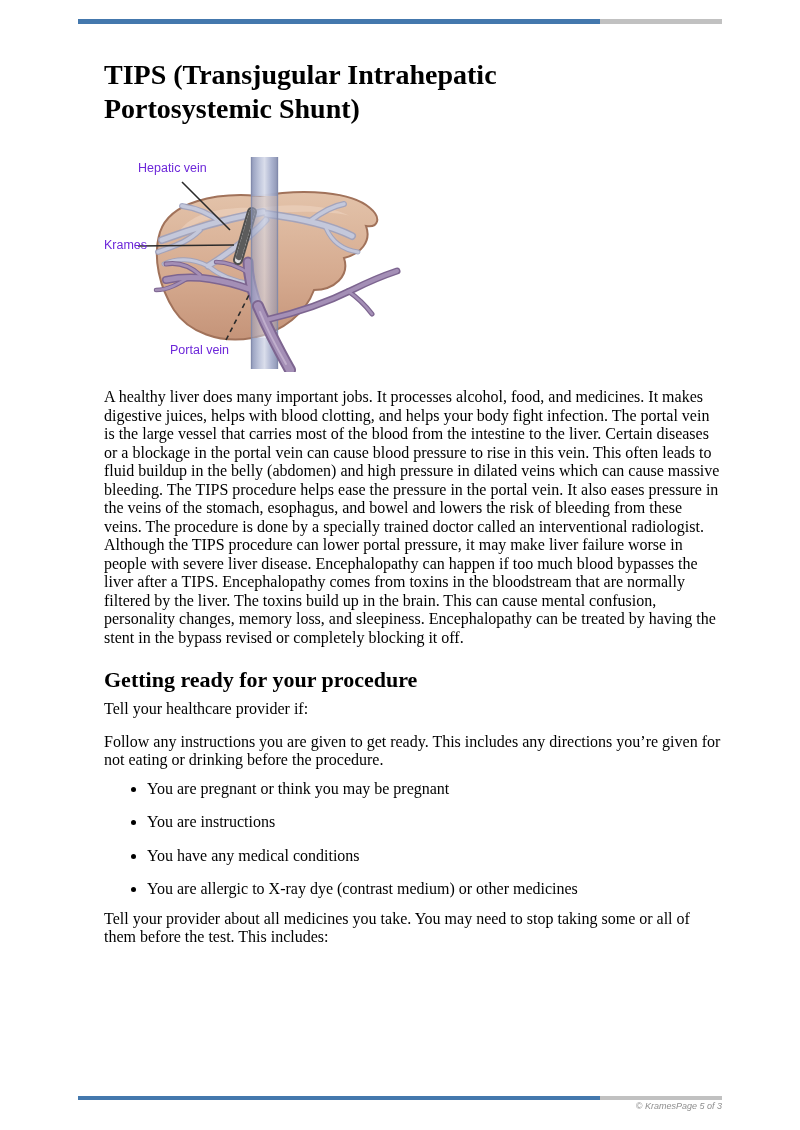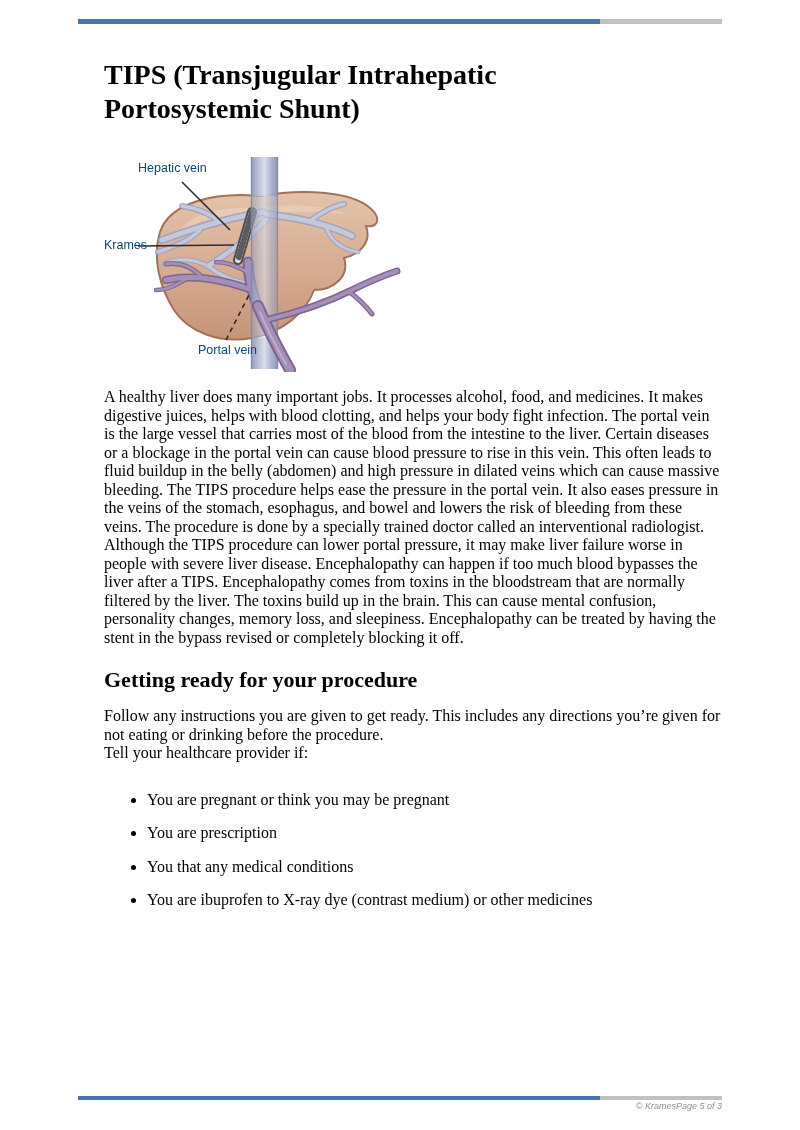--- a/index.html
+++ b/index.html
@@ -16,33 +16,33 @@
 
   .content { position:absolute; left:104px; top:50px; width:618px; }
 
   h1.title {
     margin:8px 0 0 0; font-size:28px; line-height:34px; font-weight:bold;
     max-width:500px; letter-spacing:0;font-family:Liberation Serif, serif;
   }
   h2.section-heading { margin:20px 0 7px 0; font-size:22px; line-height:26px; font-weight:bold; }
 
   p.body-text { margin:0 0; font-size:16px; line-height:18.5px; }
-  ul.bullet-list { margin:28px 0 11px 0; padding:0 0 0 43px; list-style:disc; }
+  ul.bullet-list { margin:10px 0 11px 0; padding:0 0 0 43px; list-style:disc; }
   ul.bullet-list li { font-size:16px; line-height:18.5px; margin:0 0 15px 0; }
   ul.bullet-list li:last-child { margin-bottom:0; }
 
   
   figure.liver-fig { position:relative; width:302px; height:218px; margin:28px 0 0 -4px; padding:0; }
   .fig-label {
     position:absolute; font-family:"Liberation Sans", sans-serif;
-    font-size:12.5px; line-height:14px; color:#0c4a6e; white-space:nowrap;
+    font-size:12.5px; line-height:14px; color:#6d28d9; white-space:nowrap;
   }
   .lbl-hepatic { left:38px; top:7px; }
   .lbl-stent   { left:4px;  top:84px; }
-  .lbl-portal  { left:98px; top:189px; }
+  .lbl-portal  { left:70px; top:189px; }
 
   
   .footer-row {
     position:absolute; left:78px; top:1101px; width:644px;
     display:flex; justify-content:flex-end;
     font-family:"Liberation Sans", sans-serif; font-style:italic;
     font-size:9px; color:#8e8e8e;
   }
 </style>
 </head>
@@ -165,30 +165,31 @@
       <div class="fig-label lbl-hepatic">Hepatic vein</div>
       <div class="fig-label lbl-stent">Krames</div>
       <div class="fig-label lbl-portal">Portal vein</div>
     </figure>
 
     <p class="body-text" style="margin-top:16px">A healthy liver does many important jobs. It processes alcohol, food, and medicines. It makes digestive juices, helps with blood clotting, and helps your body fight infection. The portal vein is the large vessel that carries most of the blood from the intestine to the liver. Certain diseases or a blockage in the portal vein can cause blood pressure to rise in this vein. This often leads to fluid buildup in the belly (abdomen) and high pressure in dilated veins which can cause massive bleeding. The TIPS procedure helps ease the pressure in the portal vein. It also eases pressure in the veins of the stomach, esophagus, and bowel and lowers the risk of bleeding from these veins. The procedure is done by a specially trained doctor called an interventional radiologist.</p>
     <p class="body-text">Although the TIPS procedure can lower portal pressure, it may make liver failure worse in people with severe liver disease. Encephalopathy can happen if too much blood bypasses the liver after a TIPS. Encephalopathy comes from toxins in the bloodstream that are normally filtered by the liver. The toxins build up in the brain. This can cause mental confusion, personality changes, memory loss, and sleepiness. Encephalopathy can be treated by having the stent in the bypass revised or completely blocking it off.</p>
 
     <h2 class="section-heading">Getting ready for your procedure</h2>
 
+    <p class="body-text">Tell your healthcare provider if:</p>
     <p class="body-text" style="margin-top:14px">Follow any instructions you are given to get ready. This includes any directions you’re given for not eating or drinking before the procedure.</p>
-    <p class="body-text">Tell your healthcare provider if:</p>
 
     <ul class="bullet-list">
       <li>You are pregnant or think you may be pregnant</li>
-      <li>You are prescription</li>
-      <li>You that any medical conditions</li>
-      <li>You are ibuprofen to X-ray dye (contrast medium) or other medicines</li>
+      <li>You are instructions</li>
+      <li>You have any medical conditions</li>
+      <li>You are allergic to X-ray dye (contrast medium) or other medicines</li>
     </ul>
 
+    <p class="body-text">Tell your provider about all medicines you take. You may need to stop taking some or all of them before the test. This includes:</p>
 
 
   </main>
 
   <div class="rule rule-bottom">
     <div class="rule-blue"></div>
     <div class="rule-gray"></div>
   </div>
 
   <div class="footer-row">

